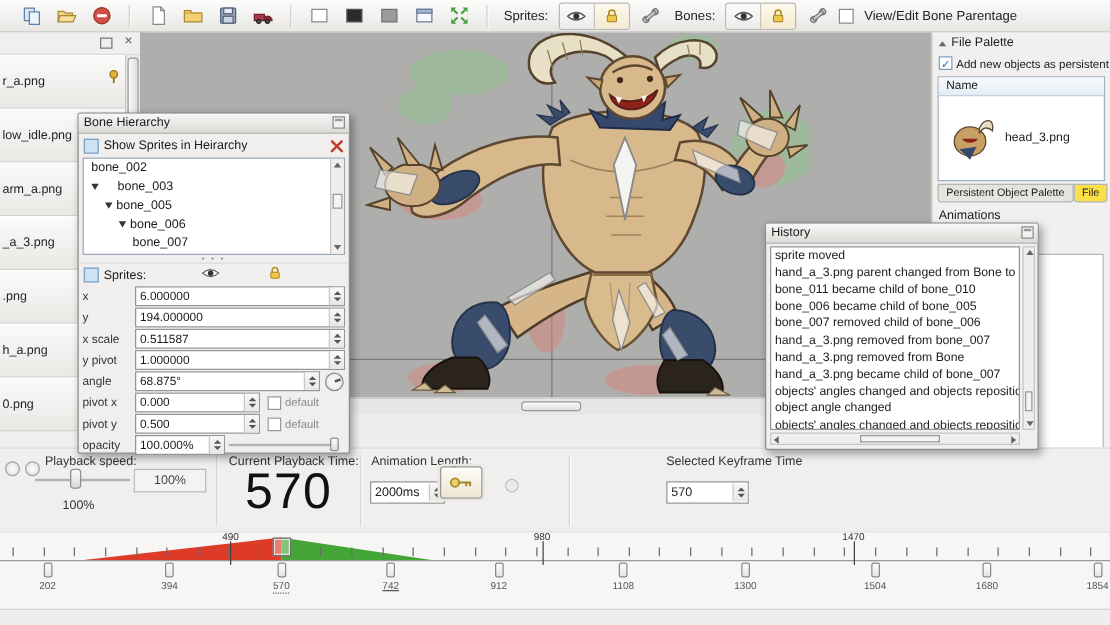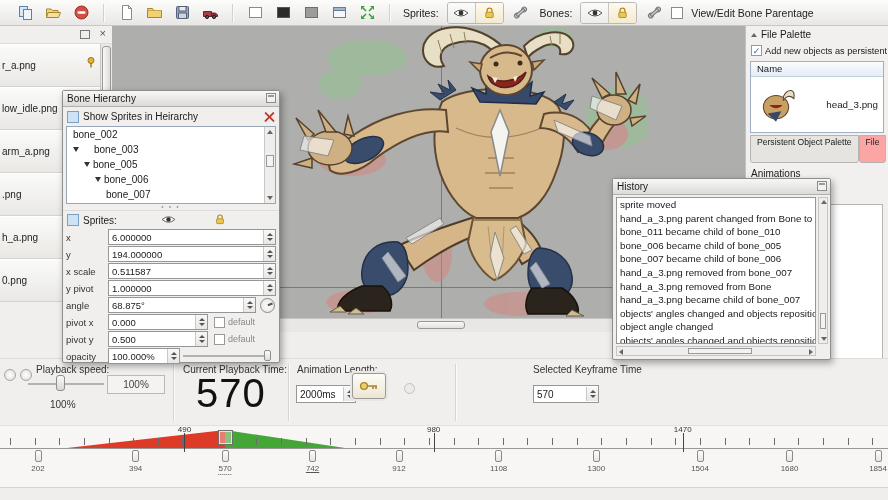--- a/index.html
+++ b/index.html
@@ -42,25 +42,25 @@
   .right-panel{position:absolute;left:745px;top:26px;width:143px;height:332px;background:#f1f0ef;
     border-left:1px solid #c2c1bf;box-sizing:border-box;overflow:hidden;}
   .rp-header{height:17px;display:flex;align-items:center;gap:4px;padding:0 5px;font-size:10px;}
   .tri-up{width:0;height:0;border-left:3px solid transparent;border-right:3px solid transparent;border-bottom:4px solid #666;}
   .rp-checkrow{height:15px;display:flex;align-items:center;gap:3px;padding:0 5px;font-size:9.2px;white-space:nowrap;}
   .cb-checked{width:9px;height:9px;border:1px solid #7a9ec4;background:#fff;font-size:9px;line-height:8px;color:#2d64a8;
     display:inline-flex;align-items:center;justify-content:center;flex:none;}
   .rp-table{margin:3px 4px 0 4px;border:1px solid #9fb0c2;background:#fff;}
   .rp-th{height:14px;line-height:14px;background:linear-gradient(#fafcfe,#e4ecf5);border-bottom:1px solid #c2cfdd;
     font-size:9.5px;padding-left:6px;}
-  .rp-filerow{height:55px;display:flex;align-items:center;gap:8px;padding:0 5px;justify-content:space-between;}
+  .rp-filerow{height:67px;display:flex;align-items:center;gap:8px;padding:0 5px;}
   .rp-filerow .fname{font-size:9.8px;}
-  .rp-tabs{display:flex;height:28px;margin-left:4px;margin-top:2px;}
+  .rp-tabs{display:flex;height:15px;margin-left:4px;margin-top:2px;}
   .rp-tab{font-size:8.6px;line-height:13px;padding:0 6px;border:1px solid #b5b4b2;border-radius:0 0 3px 3px;
-    background:#fca5a5;white-space:nowrap;}
+    background:#fde047;white-space:nowrap;}
   .rp-tab.active{background:#e6e4e1;}
   .rp-anim-label{font-size:10px;padding:5px 5px 2px;}
   .rp-anim-buttons{display:flex;gap:2px;padding:0 5px;}
   .rp-abtn{width:21px;height:17px;border:1px solid #9aa8b8;border-radius:2px;background:linear-gradient(#fcfcfb,#e9e8e6);
     display:flex;align-items:center;justify-content:center;}
   .rp-anim-list{margin:4px 5px;background:#fff;border:1px solid #b5b4b2;height:190px;}
   
   .fwin{position:absolute;background:#f0efee;border:1px solid #8f8e8c;border-radius:2px;
     box-shadow:2px 3px 7px rgba(0,0,0,.35);z-index:30;box-sizing:border-box;}
   .win-title{height:15px;line-height:15px;font-size:10px;padding:0 4px;
@@ -297,20 +297,23 @@
         <div class="file-row">
           <span class="file-name">r_a.png</span>
         </div>
         <div class="file-row">
           <span class="file-name">low_idle.png</span>
         </div>
         <div class="file-row">
           <span class="file-name">arm_a.png</span>
         </div>
         <div class="file-row">
+          <span class="file-name">_a_3.png</span>
+        </div>
+        <div class="file-row">
           <span class="file-name">.png</span>
         </div>
         <div class="file-row">
           <span class="file-name">h_a.png</span>
         </div>
         <div class="file-row">
           <span class="file-name">0.png</span>
         </div>
       </div>
     <span class="lp-pin"><svg width="10" height="11" viewBox="0 0 10 11">
@@ -624,21 +627,21 @@
       <span>History</span>
       <span class="win-btn">
           <i></i>
         </span>
     </div>
     <div class="hist-list">
         <div class="hist-row">sprite moved</div>
         <div class="hist-row">hand_a_3.png parent changed from Bone to b</div>
         <div class="hist-row">bone_011 became child of bone_010</div>
         <div class="hist-row">bone_006 became child of bone_005</div>
-        <div class="hist-row">bone_007 became child of bone_006</div>
+        <div class="hist-row">bone_007 removed child of bone_006</div>
         <div class="hist-row">hand_a_3.png removed from bone_007</div>
         <div class="hist-row">hand_a_3.png removed from Bone</div>
         <div class="hist-row">hand_a_3.png became child of bone_007</div>
         <div class="hist-row">objects' angles changed and objects repositio</div>
         <div class="hist-row">object angle changed</div>
         <div class="hist-row">objects' angles changed and objects repositio</div>
       </div>
     <div class="vscroll">
         <i class="arr-u"></i>
         <span class="vs-thumb"></span>

